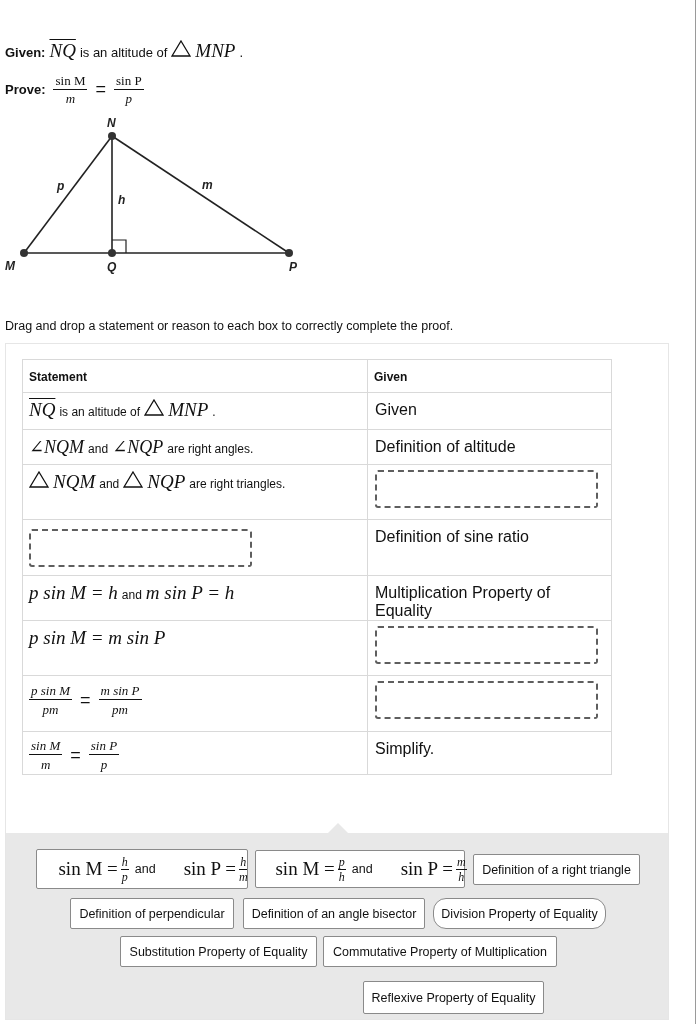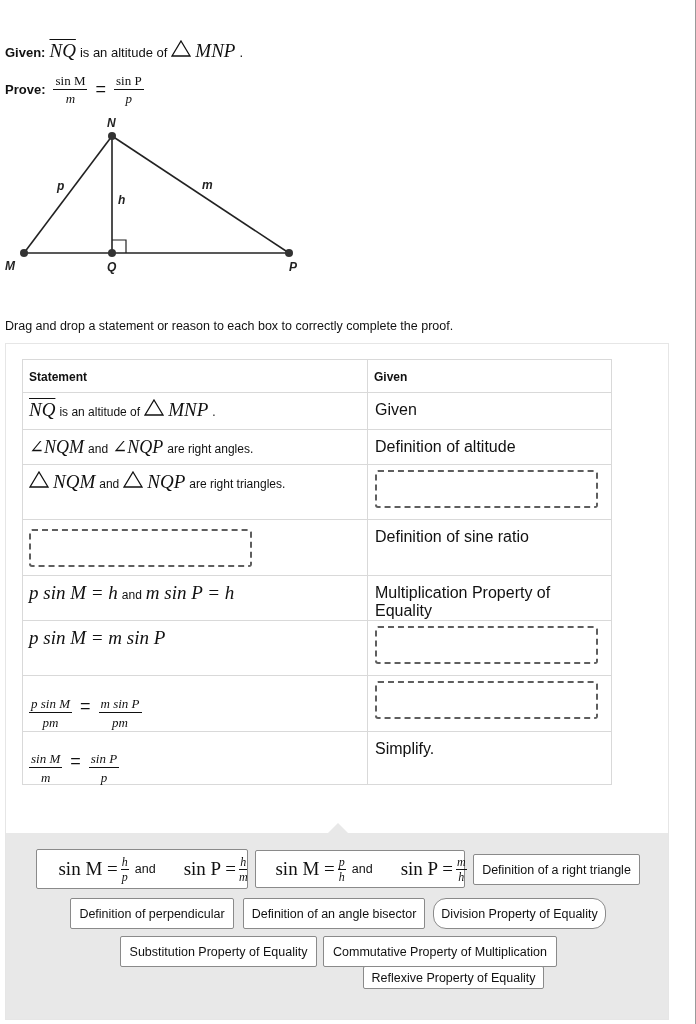--- a/index.html
+++ b/index.html
@@ -32,21 +32,21 @@
   .proof-table td, .proof-table th { border: 1px solid #d9d9d9; vertical-align: top; text-align: left; }
   .proof-table th { font-size: 12px; font-weight: bold; padding: 10px 6px 0; height: 33px; }
   .proof-table td.stmt { width: 345px; padding: 6px 6px 0; font-size: 12px; }
   .proof-table td.rsn { padding: 8px 7px 0; font-size: 16px; }
   .math-row { display: flex; align-items: baseline; gap: 4px; font-size: 12px; white-space: nowrap; }
   .math-row .m { font-size: 19px; }
   .math-row .small-m { font-size: 18px; }
   .drop-box { border: 2px dashed #5e5e5e; border-radius: 3px; width: 223px; height: 38px; }
   .stmt .drop-box { margin-top: 3px; }
   .rsn .drop-box { margin-top: -3px; }
-  .tbl-frac { display: inline-flex; flex-direction: column; align-items: center; font-size: 13px; line-height: 1; margin-top: 13px; }
+  .tbl-frac { display: inline-flex; flex-direction: column; align-items: center; font-size: 13px; line-height: 1; }
   .tbl-frac .num { padding: 0 2px 2px; border-bottom: 1px solid #111; }
   .tbl-frac .den { padding-top: 3px; }
 
   .bank { position: absolute; left: 0; top: 489px; width: 662px; height: 186px; background: #e8e8e8; }
   .notch { position: absolute; left: 322px; top: -10px; width: 0; height: 0; border-left: 10px solid transparent; border-right: 10px solid transparent; border-bottom: 10px solid #e8e8e8; }
   .tile { position: absolute; background: #fff; border: 1px solid #8a8a8a; border-radius: 2px; font-size: 12.5px; display: flex; align-items: center; justify-content: center; white-space: nowrap; color: #111; cursor: grab; }
   .tile .m { font-size: 19px; margin-left: 25px; }
   .tile .sf { display: inline-flex; flex-direction: column; align-items: center; font-size: 12px; line-height: 1; margin: 0 3px; }
   .tile .sf .num { padding: 0 1px 1px; border-bottom: 1px solid #111; }
   .tile .sf .den { padding-top: 1px; }
@@ -262,15 +262,15 @@
 
     <div class="tile" style="left:467px; top:21px; width:167px; height:31px;">Definition of a right triangle</div>
 
     <div class="tile" style="left:64px; top:65px; width:164px; height:31px;">Definition of perpendicular</div>
     <div class="tile" style="left:237px; top:65px; width:182px; height:31px;">Definition of an angle bisector</div>
     <div class="tile" style="left:427px; top:65px; width:173px; height:31px;border-radius:13px;">Division Property of Equality</div>
 
     <div class="tile" style="left:114px; top:103px; width:197px; height:31px;">Substitution Property of Equality</div>
     <div class="tile" style="left:317px; top:103px; width:234px; height:31px;">Commutative Property of Multiplication</div>
 
-    <div class="tile" style="left:357px; top:133px; width:181px; height:23px;">Reflexive Property of Equality</div>
+    <div class="tile" style="left:357px; top:148px; width:181px; height:33px;">Reflexive Property of Equality</div>
   </div>
 </div>
 
 </body></html>

